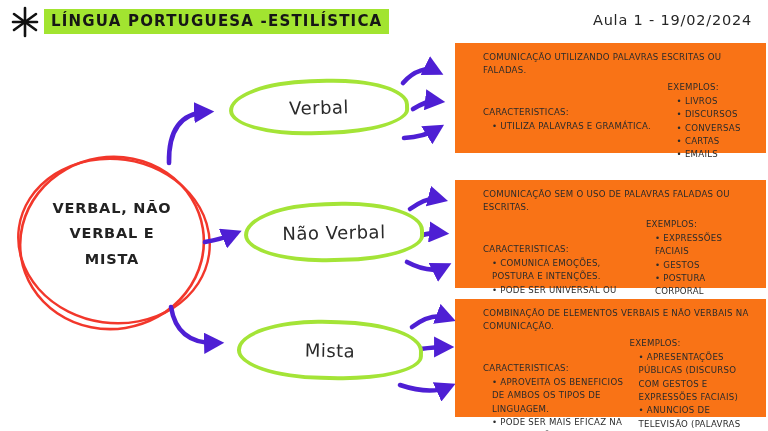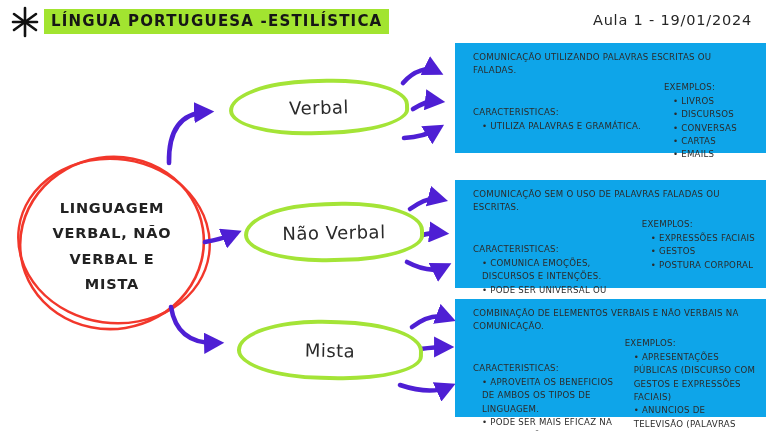--- a/index.html
+++ b/index.html
@@ -49,22 +49,22 @@
     display: flex; align-items: center; justify-content: center;
     font-size: 18px; letter-spacing: 0.5px; color: #2a2a2a;
   }
   .node-verbal   { left: 229px; top: 79px;  width: 180px; height: 56px; transform: rotate(-1.5deg); }
   .node-naoverbal{ left: 244px; top: 202px; width: 180px; height: 60px; transform: rotate(-1deg); }
   .node-mista    { left: 237px; top: 320px; width: 186px; height: 60px; transform: rotate(1deg); }
 
   
   .info-box {
     position: absolute; left: 455px; width: 311px; z-index: 2;
-    background: #0ea5e9;
-    padding: 8px 9px 6px 18px;
+    background: #f97316;
+    padding: 8px 9px 6px 28px;
     font-size: 8.6px; letter-spacing: 0.25px; line-height: 1.55; color: #2b2b2b;
   }
   .box-1 { top: 43px;  height: 110px; }
   .box-2 { top: 180px; height: 108px; }
   .box-3 { top: 299px; height: 118px; }
 
   .box-intro { margin-bottom: 3px; }
   .box-cols { display: flex; }
   .col-left  { flex: 0 0 58%; margin-top: 25px; }
   .col-right { flex: 1 1 auto; padding-left: 4px; }
@@ -82,21 +82,21 @@
 
   <svg class="header-star" viewBox="0 0 32 34">
     <g stroke="#111" stroke-width="2.6" stroke-linecap="round" fill="none">
       <path d="M16 3 L16 31"></path>
       <path d="M5 9 L27 25"></path>
       <path d="M27 9 L5 25"></path>
       <path d="M4 17 L28 17"></path>
     </g>
   </svg>
   <div class="page-title">LÍNGUA PORTUGUESA -ESTILÍSTICA</div>
-  <div class="lesson-date">Aula 1 - 19/01/2024</div>
+  <div class="lesson-date">Aula 1 - 19/02/2024</div>
 
   <svg class="wires" width="768" height="431" viewBox="0 0 768 431">
     <defs>
       <marker id="ah" markerWidth="4.6" markerHeight="4.6" refX="2.6" refY="2.3" orient="auto">
         <path d="M0,0 L4.4,2.3 L0,4.6 Z" fill="#4e1fd4"></path>
       </marker>
     </defs>
 
     <g>
       <ellipse cx="112" cy="243" rx="92" ry="86" fill="none" stroke="#f2372b" stroke-width="2.6" transform="rotate(-9 112 243)"></ellipse>
@@ -117,21 +117,20 @@
       <path d="M412 238 Q430 232 441 233" marker-end="url(#ah)"></path>
       <path d="M407 262 Q430 274 444 267" marker-end="url(#ah)"></path>
 
       <path d="M412 327 Q432 312 448 318" marker-end="url(#ah)"></path>
       <path d="M420 349 Q436 347 446 347" marker-end="url(#ah)"></path>
       <path d="M400 385 Q430 395 448 387" marker-end="url(#ah)"></path>
     </g>
   </svg>
 
   <div class="central-label">
-    <div>LINGUAGEM</div>
     <div>VERBAL, NÃO</div>
     <div>VERBAL E</div>
     <div>MISTA</div>
   </div>
 
   <div class="node node-verbal">
     <span>Verbal</span>
   </div>
   <div class="node node-naoverbal">
     <span>Não Verbal</span>
@@ -156,21 +155,21 @@
         <div class="bullet">EMAILS</div>
       </div>
     </div>
   </div>
 
   <div class="info-box box-2">
     <div class="box-intro">COMUNICAÇÃO SEM O USO DE PALAVRAS FALADAS OU ESCRITAS.</div>
     <div class="box-cols">
       <div class="col-left">
         <div class="section-title">CARACTERISTICAS:</div>
-        <div class="bullet">COMUNICA EMOÇÕES, DISCURSOS E INTENÇÕES.</div>
+        <div class="bullet">COMUNICA EMOÇÕES, POSTURA E INTENÇÕES.</div>
         <div class="bullet">PODE SER UNIVERSAL OU CULTURALMENTE ESPECIFICA.</div>
       </div>
       <div class="col-right">
         <div class="section-title">EXEMPLOS:</div>
         <div class="bullet">EXPRESSÕES FACIAIS</div>
         <div class="bullet">GESTOS</div>
         <div class="bullet">POSTURA CORPORAL</div>
       </div>
     </div>
   </div>

